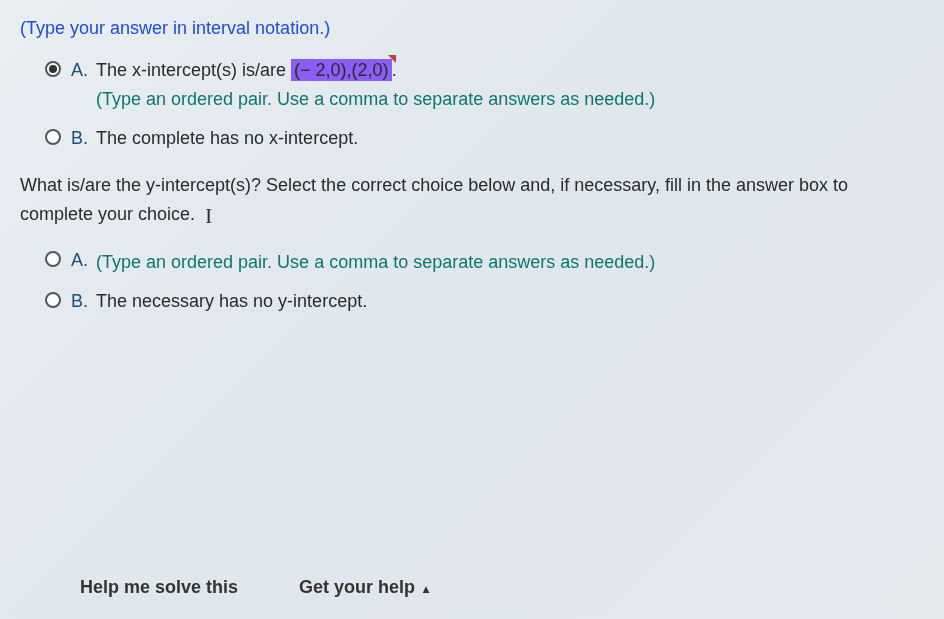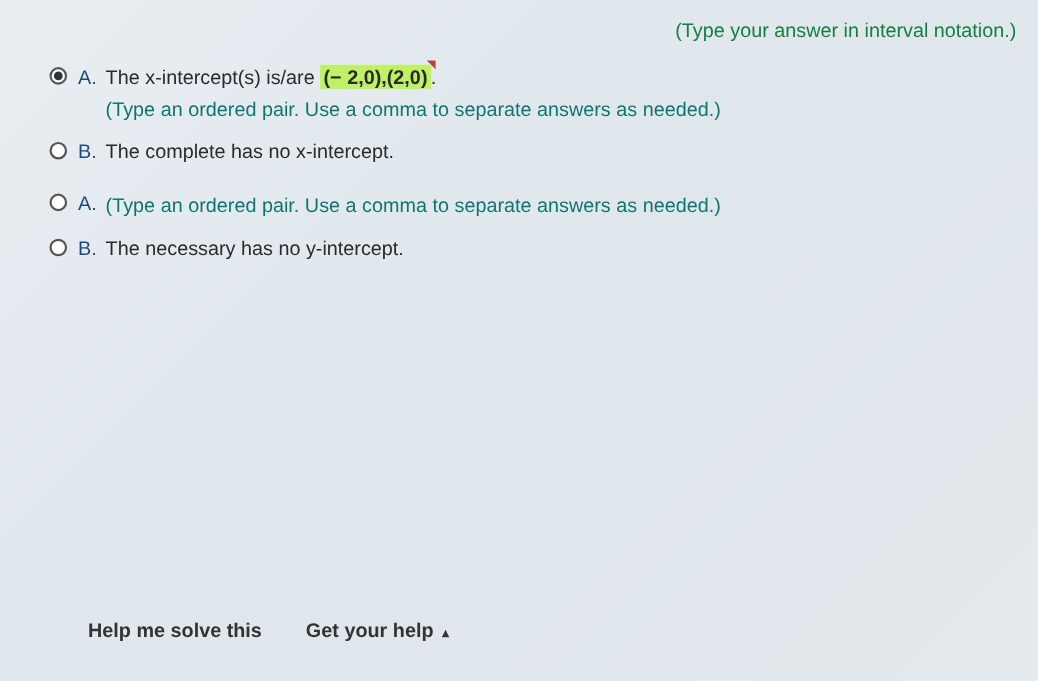--- a/index.html
+++ b/index.html
@@ -12,23 +12,22 @@
       font-family: Arial, Helvetica, sans-serif;
       width: 944px;
       height: 619px;
       padding: 15px 20px;
       color: #2a2a2a;
       font-size: 18px;
       line-height: 1.5;
       overflow: hidden;
     }
     .interval-note {
-      color: #15803d;
+      color: #1d4ed8;
       margin-bottom: 12px;
-      text-align: right;
     }
     .question-block {
       margin-bottom: 20px;
     }
     .question-text {
       color: #2a2a2a;
       margin-bottom: 15px;
     }
     .choice-group {
       margin-left: 25px;
@@ -66,24 +65,23 @@
       margin-right: 8px;
       flex-shrink: 0;
     }
     .choice-body {
       flex: 1;
     }
     .choice-main {
       color: #2a2a2a;
     }
     .answer-fill {
-      background: #bef264;
+      background: #8b5cf6;
       padding: 1px 3px;
       position: relative;
-      font-weight: bold;
     }
     .answer-indicator {
       position: absolute;
       top: -4px;
       right: -4px;
       width: 0;
       height: 0;
       border-left: 8px solid transparent;
       border-top: 8px solid #c04040;
     }
@@ -103,24 +101,24 @@
     .cursor {
       display: inline-block;
       font-family: serif;
       font-size: 22px;
       margin-left: 10px;
       vertical-align: middle;
       color: #333;
     }
     .footer-links {
       position: absolute;
-      bottom: 32px;
+      bottom: 18px;
       left: 80px;
       display: flex;
-      gap: 40px;
+      gap: 61px;
       font-size: 18px;
     }
     .footer-link {
       color: #333;
       font-weight: bold;
     }
     .footer-link .arrow {
       font-size: 12px;
       margin-left: 3px;
     }
@@ -149,20 +147,23 @@
       <div class="choice-label">B.</div>
       <div class="choice-body">
         <div class="choice-main">The complete has no x-intercept.</div>
       </div>
     </div>
 
   </div>
 </div>
 
 <div class="question-block">
+  <div class="question-text">
+    <span>What is/are the y-intercept(s)? Select the correct choice below and, if necessary, fill in the answer box to complete your choice.</span><span class="cursor">I</span>
+  </div>
   <div class="choice-group">
 
     <div class="choice">
       <div class="radio"></div>
       <div class="choice-label">A.</div>
       <div class="choice-body">
         <div class="choice-hint">(Type an ordered pair. Use a comma to separate answers as needed.)</div>
       </div>
     </div>
 

